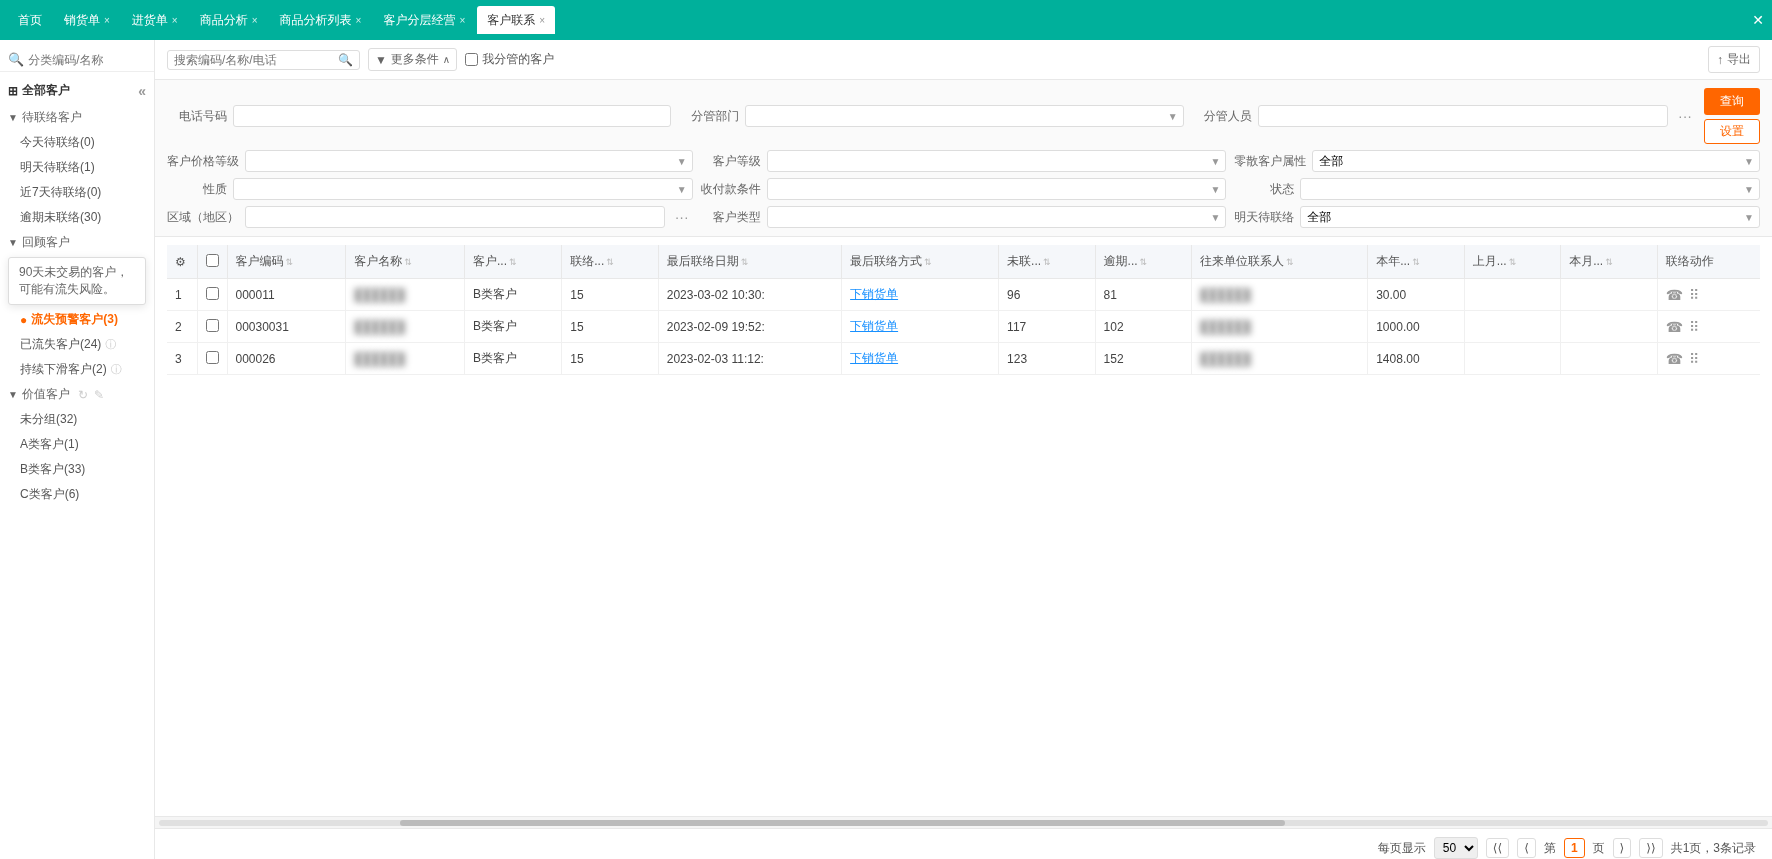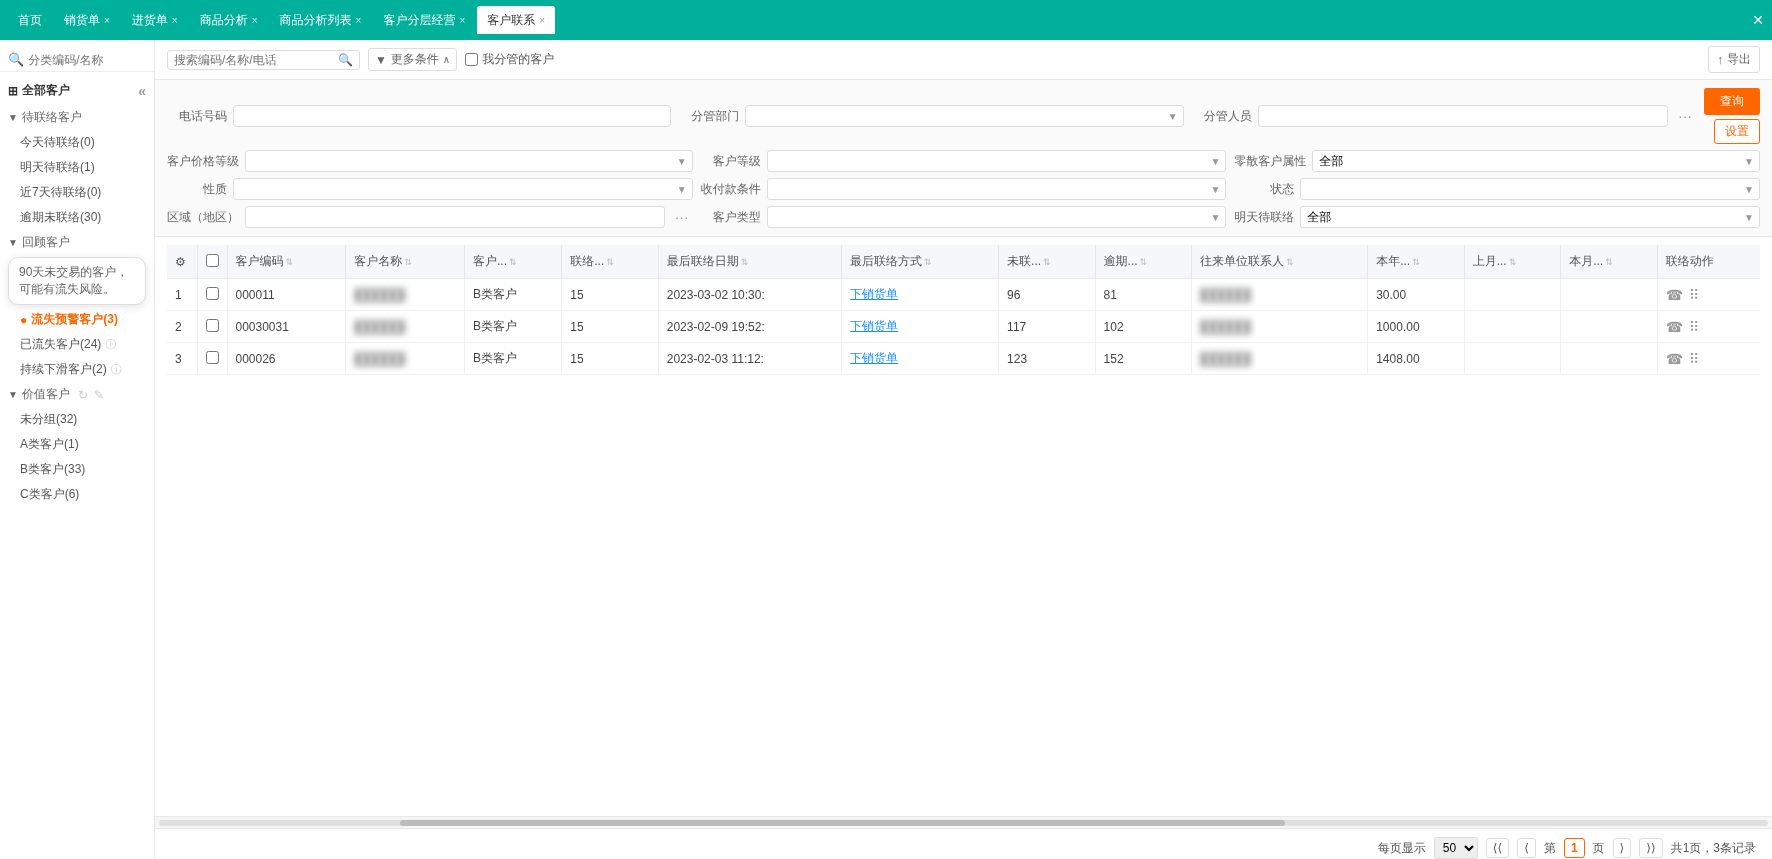--- a/index.html
+++ b/index.html
@@ -114,21 +114,21 @@
       align-items: center;
       gap: 4px;
     }
     .sidebar-item.active {
       color: #ff6600;
       font-weight: bold;
     }
     .tooltip-box {
       background: #fff;
       border: 1px solid #ddd;
-      border-radius: 10px;
+      border-radius: 3px;
       padding: 6px 10px;
       color: #666;
       font-size: 11px;
       margin: 2px 8px;
       box-shadow: 0 2px 8px rgba(0,0,0,0.1);
     }
 
     
     .content {
       flex: 1;
@@ -278,21 +278,20 @@
       border: 1px solid #ff6600;
       border-radius: 3px;
       padding: 3px 10px;
       cursor: pointer;
       font-size: 12px;
     }
     .query-settings-col {
       display: flex;
       flex-direction: column;
       gap: 4px;
-      align-items: flex-end;
     }
 
     
     .table-wrap {
       flex: 1;
       overflow: auto;
       padding: 8px 12px 0;
     }
     table {
       width: 100%;

